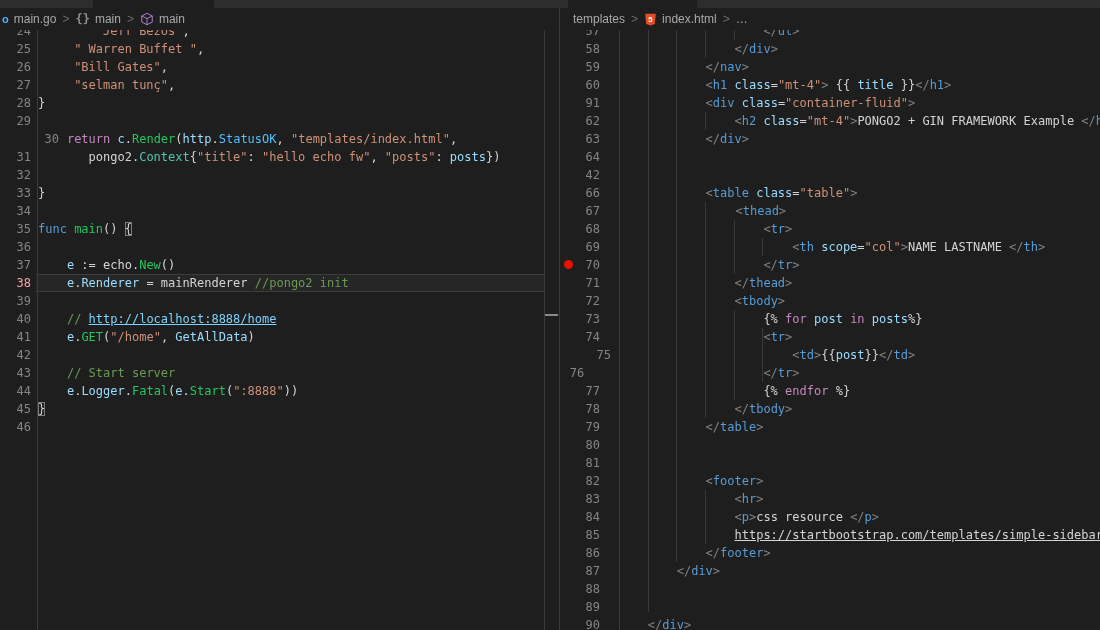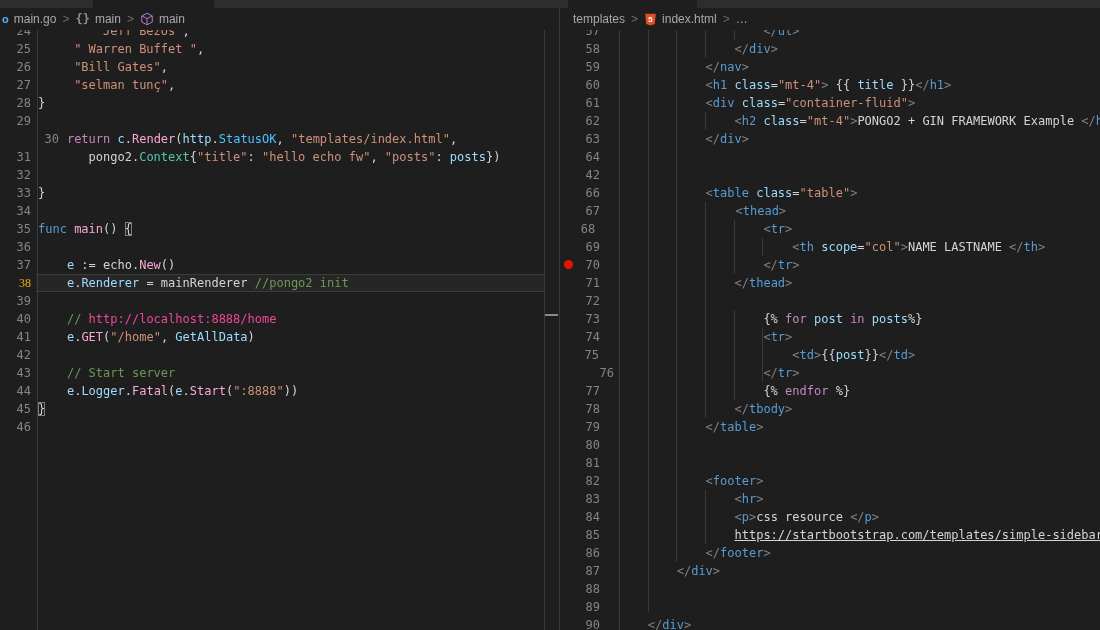--- a/index.html
+++ b/index.html
@@ -11,26 +11,26 @@
   
   .crumbbar{position:absolute;top:8px;height:22px;background:#1e1e1e;z-index:5;display:flex;align-items:center;
             font-family:"Liberation Sans","DejaVu Sans",sans-serif;font-size:12px;color:#a9a9a9;white-space:nowrap;}
   .crumbbar .sep{color:#6b6b6b;margin:0 6px;font-size:12px;}
   .crumbbar .icon{display:inline-flex;align-items:center;margin-right:5px;}
   .go-icon{color:#4db8ff;font-weight:bold;font-size:11px;margin-right:5px;}
   .braces{color:#8f8f8f;font-weight:bold;margin-right:5px;font-family:"DejaVu Sans Mono",monospace;}
   
   .row{position:absolute;height:18px;line-height:18px;z-index:2;cursor:text;}
   .ln{position:absolute;top:0;height:18px;text-align:right;color:#858585;}
-  .ln.active{color:#eab308;font-family:Liberation Serif, serif;}
+  .ln.active{color:#fca5a5;}
   .code{position:absolute;top:0;height:18px;white-space:pre;color:#d4d4d4;}
   
-  .t-kw{color:#c586c0}.t-kw2{color:#569cd6}.t-fn{color:#f9a8d4}.t-var{color:#9cdcfe}
+  .t-kw{color:#c586c0}.t-kw2{color:#569cd6}.t-fn{color:#22c55e}.t-var{color:#9cdcfe}
   .t-const{color:#4fc1ff}.t-type{color:#4ec9b0}.t-str{color:#ce9178}
-  .t-com{color:#6a9955}.t-comu{color:#ec4899;}
+  .t-com{color:#6a9955}.t-comu{color:#7dd3fc;text-decoration:underline}
   .t-txt{color:#d4d4d4}.t-txtu{color:#d4d4d4;text-decoration:underline}
   .t-tagp{color:#808080}
   .t-box{color:#d4d4d4;outline:1px solid #7e7e7e;outline-offset:-1px;}
   .guide{position:absolute;width:1px;background:#3a3a3a;z-index:1;}
   .sash{position:absolute;width:1px;background:#383838;z-index:6;}
   .hl{position:absolute;background:#262626;border-top:1px solid #3c3c3c;border-bottom:1px solid #3c3c3c;z-index:1;}
   .bp{position:absolute;width:9px;height:9px;border-radius:50%;background:#e51400;z-index:3;cursor:pointer;}
   .rulerdash{position:absolute;width:13px;height:2px;background:#8a8a8a;z-index:4;}
 </style>
 </head>
@@ -161,21 +161,21 @@
       </div>
       <div class="row" style="left: 561px; top: 58px; width: 539px;">
         <span class="ln" style="left: 15px; width: 24px;">59</span>
         <span class="code" style="left: 29px;">                <span class="t-tagp">&lt;/</span><span class="t-kw2">nav</span><span class="t-tagp">&gt;</span></span>
       </div>
       <div class="row" style="left: 561px; top: 76px; width: 539px;">
         <span class="ln" style="left: 15px; width: 24px;">60</span>
         <span class="code" style="left: 29px;">                <span class="t-tagp">&lt;</span><span class="t-kw2">h1</span><span class="t-txt"> </span><span class="t-var">class</span><span class="t-txt">=</span><span class="t-str">"mt-4"</span><span class="t-tagp">&gt;</span><span class="t-txt"> {{ </span><span class="t-var">title</span><span class="t-txt"> }}</span><span class="t-tagp">&lt;/</span><span class="t-kw2">h1</span><span class="t-tagp">&gt;</span></span>
       </div>
       <div class="row" style="left: 561px; top: 94px; width: 539px;">
-        <span class="ln" style="left: 15px; width: 24px;">61</span>
+        <span class="ln" style="left: 15px; width: 24px;">91</span>
         <span class="code" style="left: 29px;">                <span class="t-tagp">&lt;</span><span class="t-kw2">div</span><span class="t-txt"> </span><span class="t-var">class</span><span class="t-txt">=</span><span class="t-str">"container-fluid"</span><span class="t-tagp">&gt;</span></span>
       </div>
       <div class="row" style="left: 561px; top: 112px; width: 539px;">
         <span class="ln" style="left: 15px; width: 24px;">62</span>
         <span class="code" style="left: 29px;">                    <span class="t-tagp">&lt;</span><span class="t-kw2">h2</span><span class="t-txt"> </span><span class="t-var">class</span><span class="t-txt">=</span><span class="t-str">"mt-4"</span><span class="t-tagp">&gt;</span><span class="t-txt">PONGO2 + GIN FRAMEWORK Example </span><span class="t-tagp">&lt;/</span><span class="t-kw2">h2</span></span>
       </div>
       <div class="row" style="left: 561px; top: 130px; width: 539px;">
         <span class="ln" style="left: 15px; width: 24px;">63</span>
         <span class="code" style="left: 29px;">                <span class="t-tagp">&lt;/</span><span class="t-kw2">div</span><span class="t-tagp">&gt;</span></span>
       </div>
@@ -189,52 +189,53 @@
       </div>
       <div class="row" style="left: 561px; top: 184px; width: 539px;">
         <span class="ln" style="left: 15px; width: 24px;">66</span>
         <span class="code" style="left: 29px;">                <span class="t-tagp">&lt;</span><span class="t-kw2">table</span><span class="t-txt"> </span><span class="t-var">class</span><span class="t-txt">=</span><span class="t-str">"table"</span><span class="t-tagp">&gt;</span></span>
       </div>
       <div class="row" style="left: 561px; top: 202px; width: 539px;">
         <span class="ln" style="left: 15px; width: 24px;">67</span>
         <span class="code" style="left: 30px;">                    <span class="t-tagp">&lt;</span><span class="t-kw2">thead</span><span class="t-tagp">&gt;</span></span>
       </div>
       <div class="row" style="left: 561px; top: 220px; width: 539px;">
-        <span class="ln" style="left: 15px; width: 24px; text-align: center;">68</span>
+        <span class="ln" style="left: 15px; width: 24px;">68</span>
         <span class="code" style="left: 29px;">                        <span class="t-tagp">&lt;</span><span class="t-kw2">tr</span><span class="t-tagp">&gt;</span></span>
       </div>
       <div class="row" style="left: 561px; top: 238px; width: 539px;">
         <span class="ln" style="left: 15px; width: 24px;">69</span>
         <span class="code" style="left: 29px;">                            <span class="t-tagp">&lt;</span><span class="t-kw2">th</span><span class="t-txt"> </span><span class="t-var">scope</span><span class="t-txt">=</span><span class="t-str">"col"</span><span class="t-tagp">&gt;</span><span class="t-txt">NAME LASTNAME </span><span class="t-tagp">&lt;/</span><span class="t-kw2">th</span><span class="t-tagp">&gt;</span></span>
       </div>
       <div class="row" style="left: 561px; top: 256px; width: 539px;">
         <span class="ln" style="left: 15px; width: 24px;">70</span>
         <span class="code" style="left: 29px;">                        <span class="t-tagp">&lt;/</span><span class="t-kw2">tr</span><span class="t-tagp">&gt;</span></span>
       </div>
       <div class="row" style="left: 561px; top: 274px; width: 539px;">
         <span class="ln" style="left: 15px; width: 24px;">71</span>
         <span class="code" style="left: 29px;">                    <span class="t-tagp">&lt;/</span><span class="t-kw2">thead</span><span class="t-tagp">&gt;</span></span>
       </div>
       <div class="row" style="left: 561px; top: 292px; width: 539px;">
         <span class="ln" style="left: 15px; width: 24px;">72</span>
+        <span class="code" style="left: 29px;">                    <span class="t-tagp">&lt;</span><span class="t-kw2">tbody</span><span class="t-tagp">&gt;</span></span>
       </div>
       <div class="row" style="left: 561px; top: 310px; width: 539px;">
         <span class="ln" style="left: 15px; width: 24px;">73</span>
         <span class="code" style="left: 29px;">                        <span class="t-txt">{% </span><span class="t-kw">for</span><span class="t-txt"> </span><span class="t-var">post</span><span class="t-txt"> </span><span class="t-kw">in</span><span class="t-txt"> </span><span class="t-var">posts</span><span class="t-txt">%}</span></span>
       </div>
       <div class="row" style="left: 561px; top: 328px; width: 539px;">
         <span class="ln" style="left: 15px; width: 24px;">74</span>
         <span class="code" style="left: 29px;">                        <span class="t-tagp">&lt;</span><span class="t-kw2">tr</span><span class="t-tagp">&gt;</span></span>
       </div>
       <div class="row" style="left: 561px; top: 346px; width: 539px;">
-        <span class="ln" style="left: 14px; width: 24px;">75</span>
+        <span class="ln" style="left: 26px; width: 24px;">75</span>
         <span class="code" style="left: 29px;">                            <span class="t-tagp">&lt;</span><span class="t-kw2">td</span><span class="t-tagp">&gt;</span><span class="t-txt">{{</span><span class="t-var">post</span><span class="t-txt">}}</span><span class="t-tagp">&lt;/</span><span class="t-kw2">td</span><span class="t-tagp">&gt;</span></span>
       </div>
       <div class="row" style="left: 561px; top: 364px; width: 539px;">
-        <span class="ln" style="left: 29px; width: 24px;">76</span>
+        <span class="ln" style="left: 4px; width: 24px; text-align: center;">76</span>
         <span class="code" style="left: 29px;">                        <span class="t-tagp">&lt;/</span><span class="t-kw2">tr</span><span class="t-tagp">&gt;</span></span>
       </div>
       <div class="row" style="left: 561px; top: 382px; width: 539px;">
         <span class="ln" style="left: 15px; width: 24px;">77</span>
         <span class="code" style="left: 29px;">                        <span class="t-txt">{% </span><span class="t-kw">endfor</span><span class="t-txt"> %}</span></span>
       </div>
       <div class="row" style="left: 561px; top: 400px; width: 539px;">
         <span class="ln" style="left: 15px; width: 24px;">78</span>
         <span class="code" style="left: 29px;">                    <span class="t-tagp">&lt;/</span><span class="t-kw2">tbody</span><span class="t-tagp">&gt;</span></span>
       </div>

